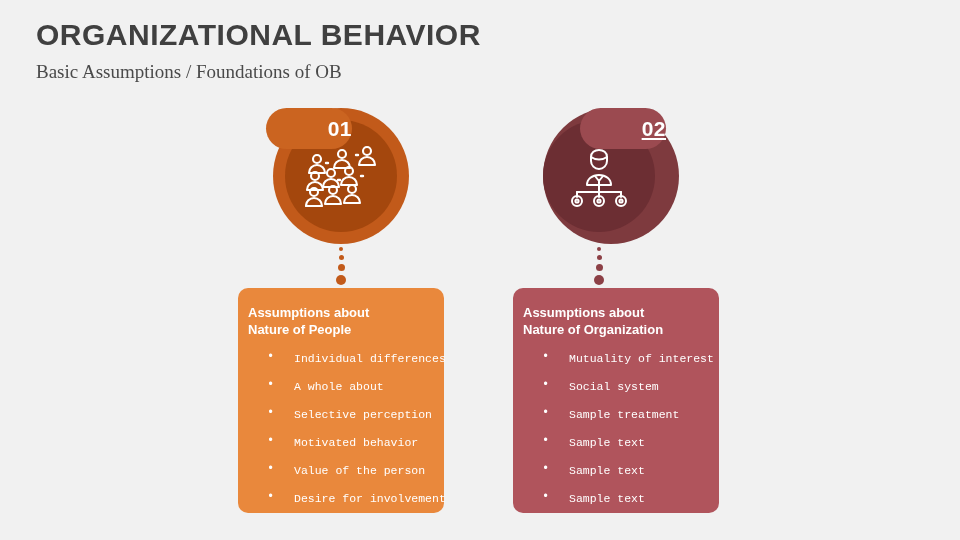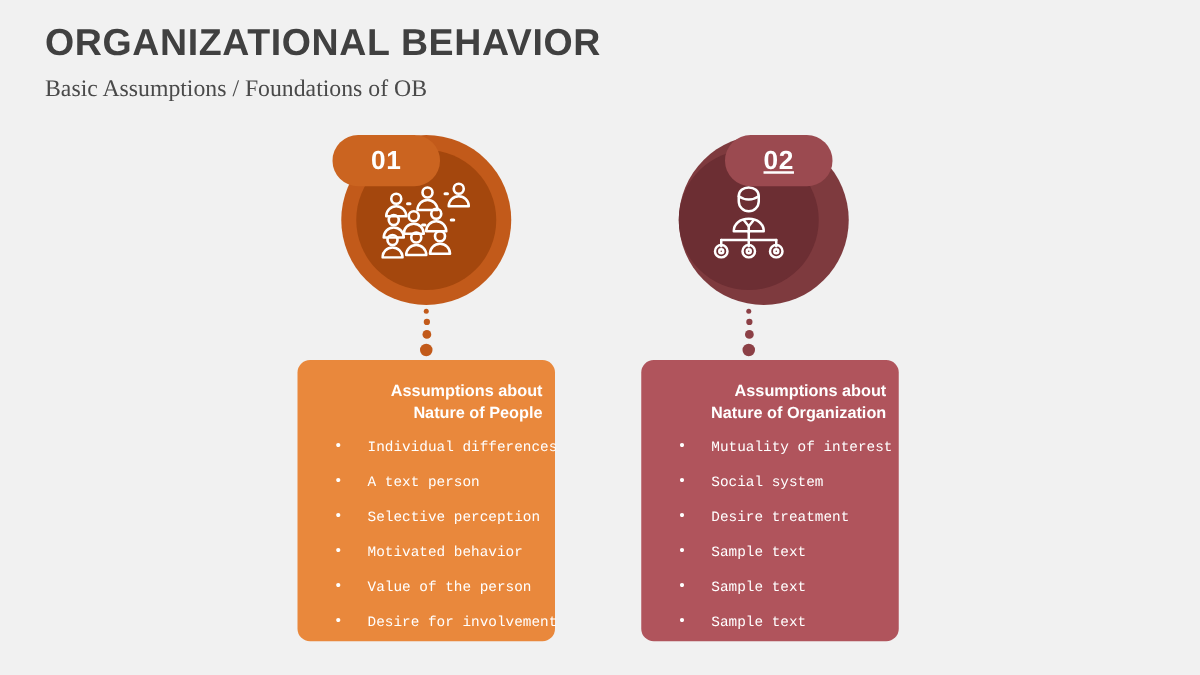--- a/index.html
+++ b/index.html
@@ -88,21 +88,21 @@
   .icon-holder svg { display: block; }
 
   
   .badge {
     position: absolute;
     width: 86px;
     height: 41px;
     border-radius: 21px;
     display: flex;
     align-items: center;
-    justify-content: center;
+    justify-content: flex-end;
     color: #ffffff;
     font-size: 21px;
     font-weight: bold;
     letter-spacing: 0.5px;
     top: 108px;
   }
   #column-1 .badge { left: 76px; background: #CB6420; }
   #column-2 .badge { left: 113px; background: #9B4A50; text-decoration: underline; }
 
   
@@ -137,21 +137,21 @@
     padding: 16px 10px 0 10px;
   }
   #column-1 .card { left: 48px; background: #E9883C; }
   #column-2 .card { left: 46px; background: #B0545C; }
 
   .card-title {
     color: #ffffff;
     font-size: 13px;
     font-weight: bold;
     line-height: 17px;
-    text-align: right;
+    text-align: left;
     margin: 0 0 14px 0;
   }
   .card-title .line { display: block; }
 
   .bullets {
     list-style: none;
     margin: 0;
     padding: 0 0 0 4px;
   }
   .bullets li {
@@ -245,21 +245,21 @@
       <span class="dot d6"></span>
     </div>
 
     <div class="card">
       <div class="card-title">
         <span class="line">Assumptions about</span>
         <span class="line">Nature of People</span>
       </div>
       <ul class="bullets">
         <li>Individual differences</li>
-        <li>A text person</li>
+        <li>A whole about</li>
         <li>Selective perception</li>
         <li>Motivated behavior</li>
         <li>Value of the person</li>
         <li>Desire for involvement</li>
       </ul>
     </div>
   </div>
 
   <div class="column" id="column-2">
 
@@ -306,21 +306,21 @@
     </div>
 
     <div class="card">
       <div class="card-title">
         <span class="line">Assumptions about</span>
         <span class="line">Nature of Organization</span>
       </div>
       <ul class="bullets">
         <li>Mutuality of interest</li>
         <li>Social system</li>
-        <li>Desire treatment</li>
+        <li>Sample treatment</li>
         <li>Sample text</li>
         <li>Sample text</li>
         <li>Sample text</li>
       </ul>
     </div>
   </div>
 
 </div>
 
 </body></html>

